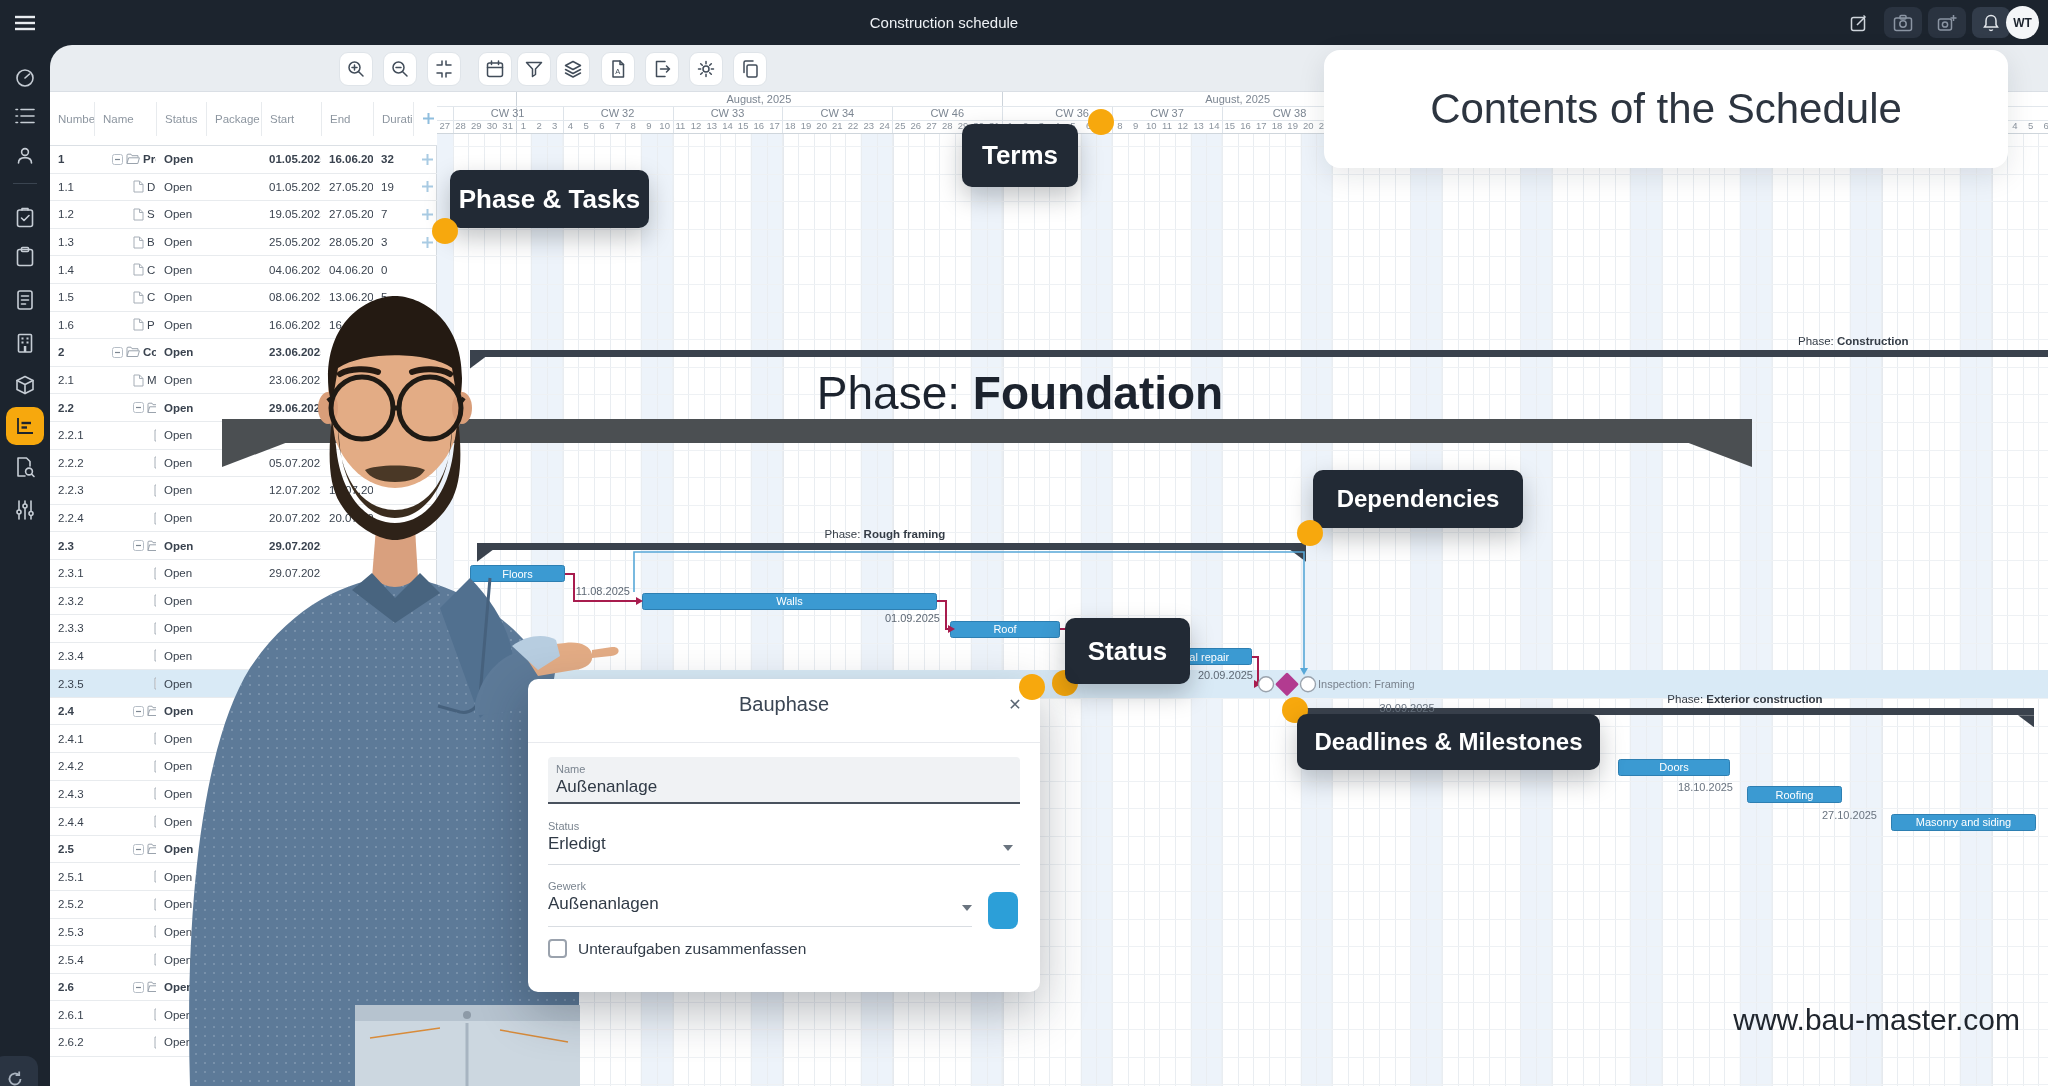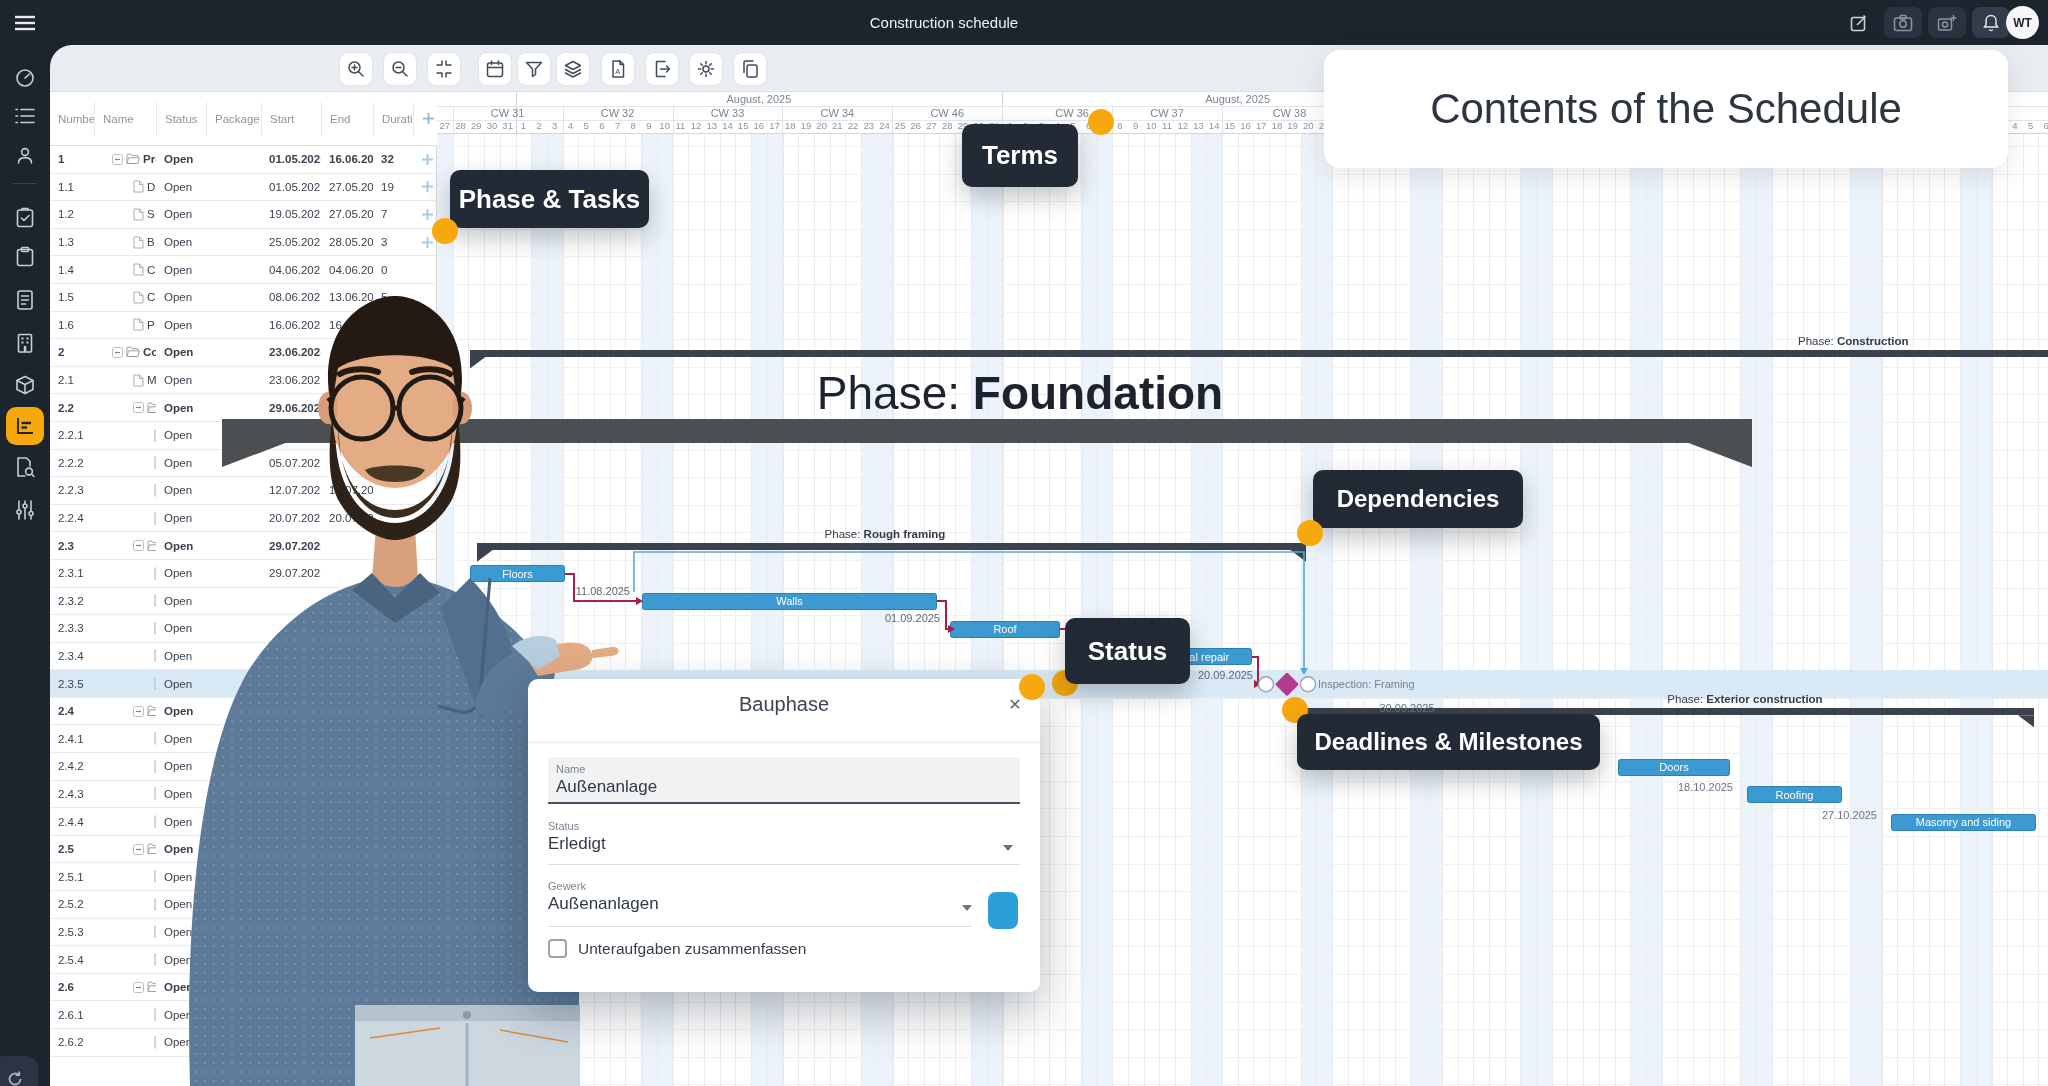--- a/index.html
+++ b/index.html
@@ -1249,13 +1249,14 @@
     <div class="field-value">Außenanlagen</div>
   </div>
   <div class="abs chev" style="left:962px;top:905px;"></div>
   <div class="abs underline" style="left:548px;top:926px;width:424px;"></div>
   <div class="abs" id="gewerk-swatch"></div>
   <div class="abs" id="subtask-checkbox"></div>
   <div class="abs" id="subtask-label">Unteraufgaben zusammenfassen</div>
   <div class="abs dot" id="modal-dot" style="left: 1019px; top: 674px;"></div>
 
   <div class="abs" id="contents-card">Contents of the Schedule</div>
+  <div class="abs" id="watermark">www.bau-master.com</div>
 </div>
 
 </body></html>

